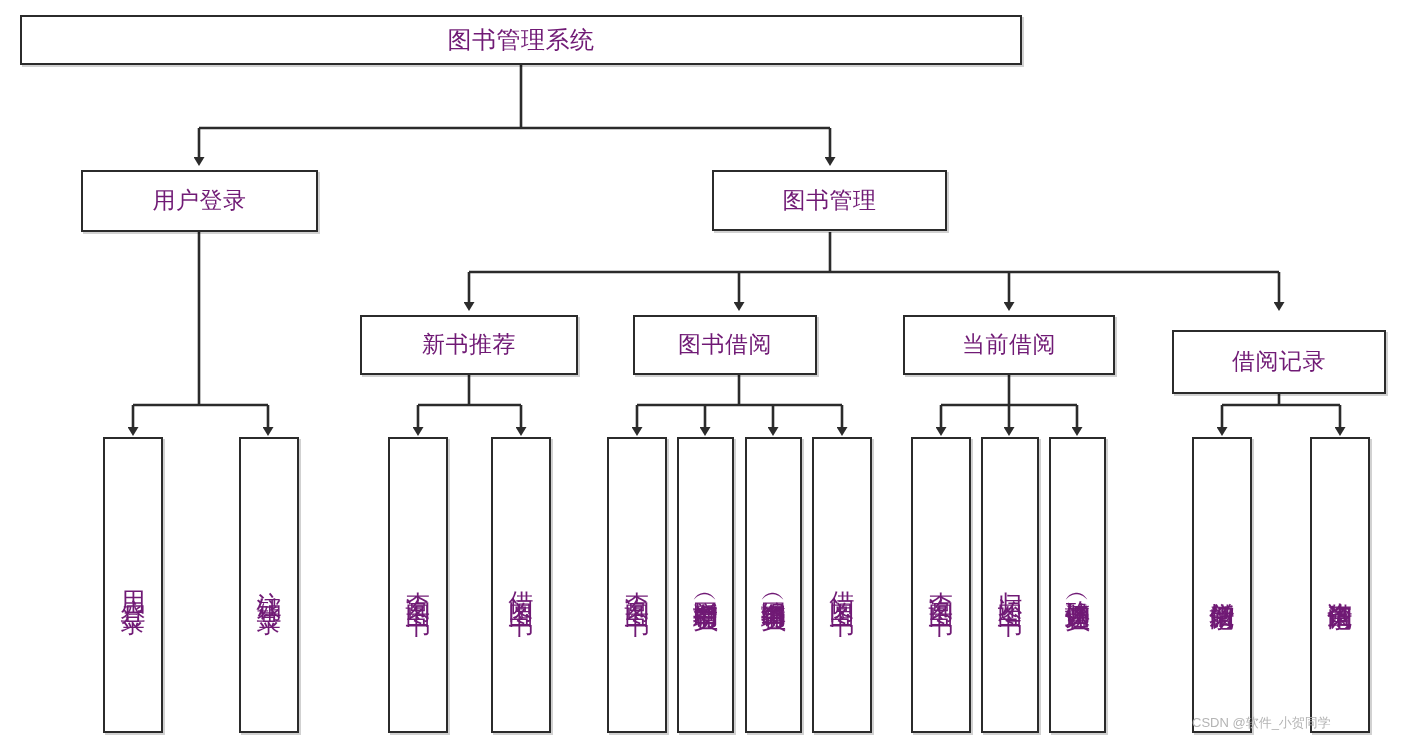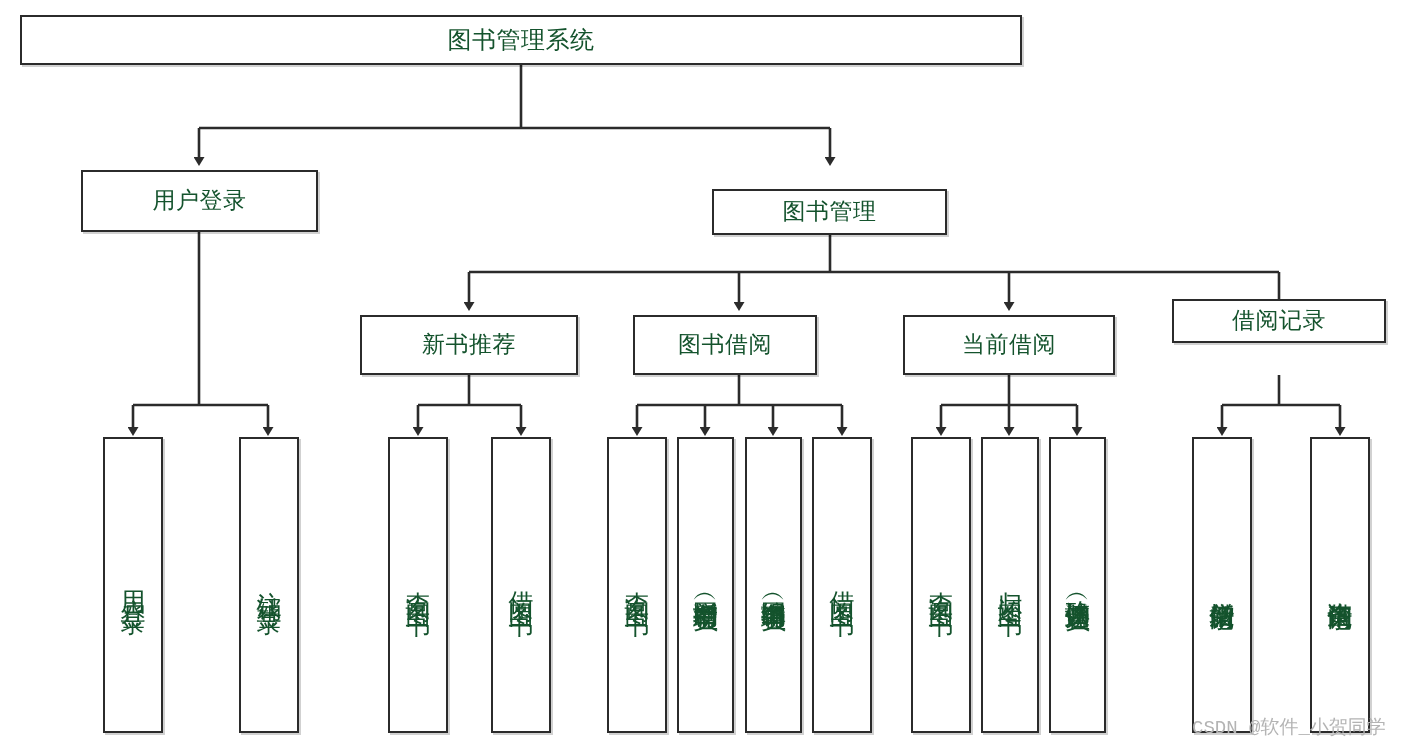--- a/index.html
+++ b/index.html
@@ -27,21 +27,21 @@
     pointer-events: none;
   }
   .node {
     position: absolute;
     box-sizing: border-box;
     background: #ffffff;
     border: 2px solid #2b2b2b;
     display: flex;
     align-items: center;
     justify-content: center;
-    color: #14532d;
+    color: #701a75;
     box-shadow: 2px 2px 0 rgba(0,0,0,0.18);
   }
   .node .label {
     display: block;
     text-align: center;
     line-height: 1.12;
     white-space: nowrap;
   }
   
   .node.horiz .label {
@@ -66,23 +66,23 @@
     white-space: nowrap;
     max-height: 100%;
   }
   .node.vert.tight .label {
     letter-spacing: 1px;
     font-size: 25px;
   }
   .watermark {
     position: absolute;
     color: #b4b4b4;
-    font-size: 19px;
+    font-size: 13px;
     white-space: nowrap;
-    font-family: Liberation Mono, monospace;
+    font-family: Liberation Sans, sans-serif;
   }
 </style>
 </head>
 <body>
 
 <div id="canvas">
 
   <svg id="wires" viewBox="0 0 1405 747" xmlns="http://www.w3.org/2000/svg">
     <defs>
       <marker id="arrow" markerWidth="9" markerHeight="11" refX="1" refY="5.5" orient="auto" markerUnits="userSpaceOnUse">
@@ -133,34 +133,34 @@
     </g>
   </svg>
 
   <div class="node horiz root" style="left:20px; top:15px; width:1002px; height:50px;">
     <span class="label">图书管理系统</span>
   </div>
 
   <div class="node horiz" style="left:81px; top:170px; width:237px; height:62px;">
     <span class="label">用户登录</span>
   </div>
-  <div class="node horiz" style="left:712px; top:170px; width:235px; height:46px;margin-top:19px;">
+  <div class="node horiz" style="left:712px; top:170px; width:235px; height:61px;">
     <span class="label">图书管理</span>
   </div>
 
   <div class="node horiz" style="left:360px; top:315px; width:218px; height:60px;">
     <span class="label">新书推荐</span>
   </div>
   <div class="node horiz" style="left:633px; top:315px; width:184px; height:60px;">
     <span class="label">图书借阅</span>
   </div>
   <div class="node horiz" style="left:903px; top:315px; width:212px; height:60px;font-family:Liberation Serif, serif;">
     <span class="label">当前借阅</span>
   </div>
-  <div class="node horiz" style="left:1172px; top:299px; width:214px; height:44px;">
+  <div class="node horiz" style="left:1172px; top:330px; width:214px; height:64px;">
     <span class="label">借阅记录</span>
   </div>
 
   <div class="node vert" style="left:103px; top:437px; width:60px; height:296px;">
     <span class="label">用户登录</span>
   </div>
   <div class="node vert" style="left:239px; top:437px; width:60px; height:296px;">
     <span class="label">注销登录</span>
   </div>
 

